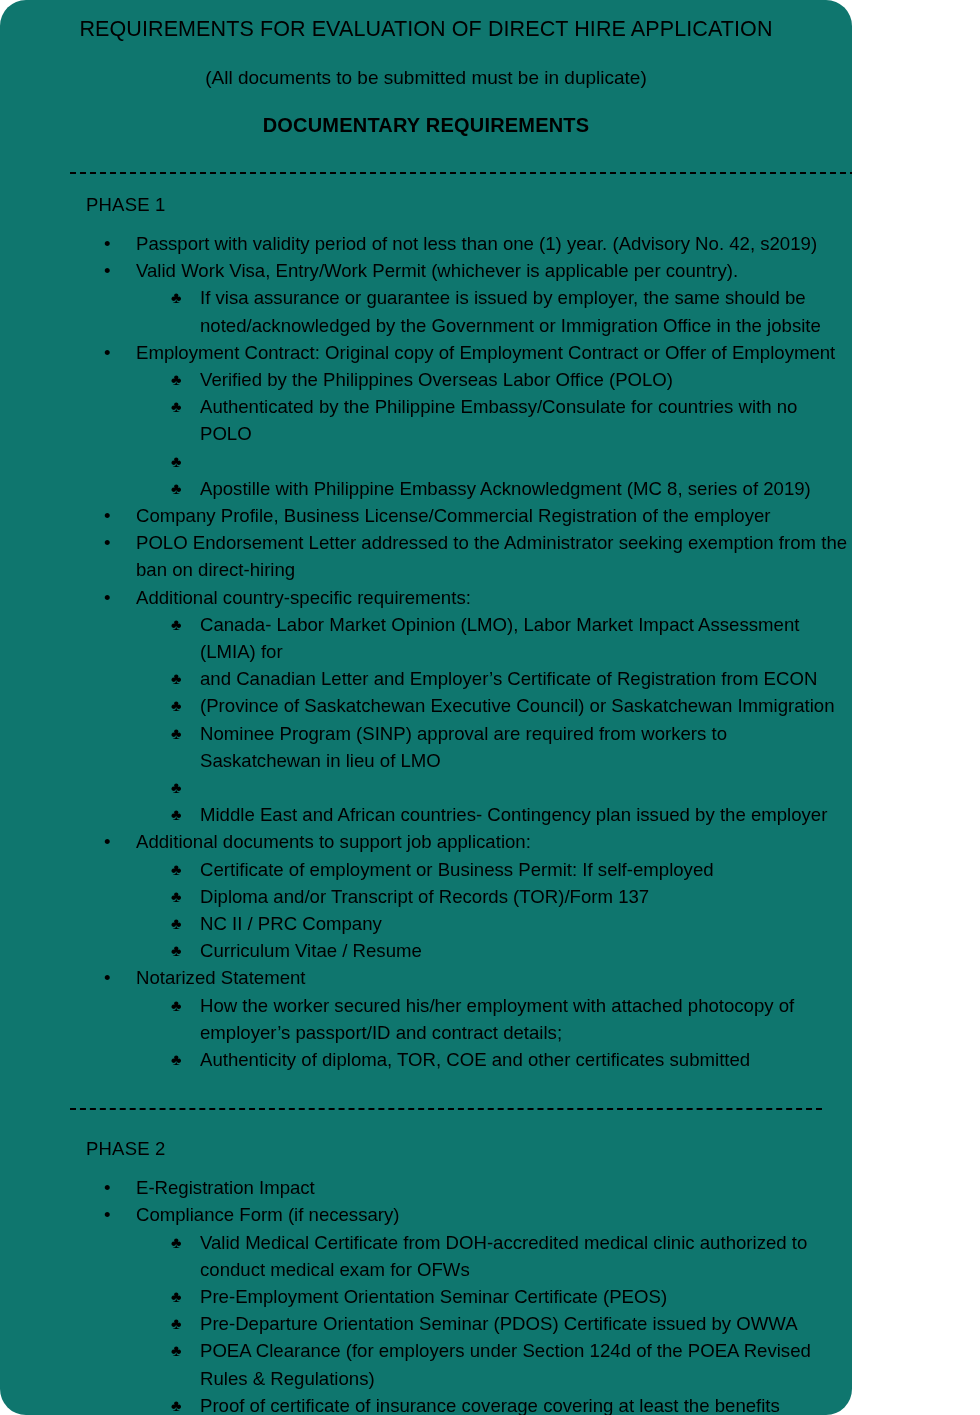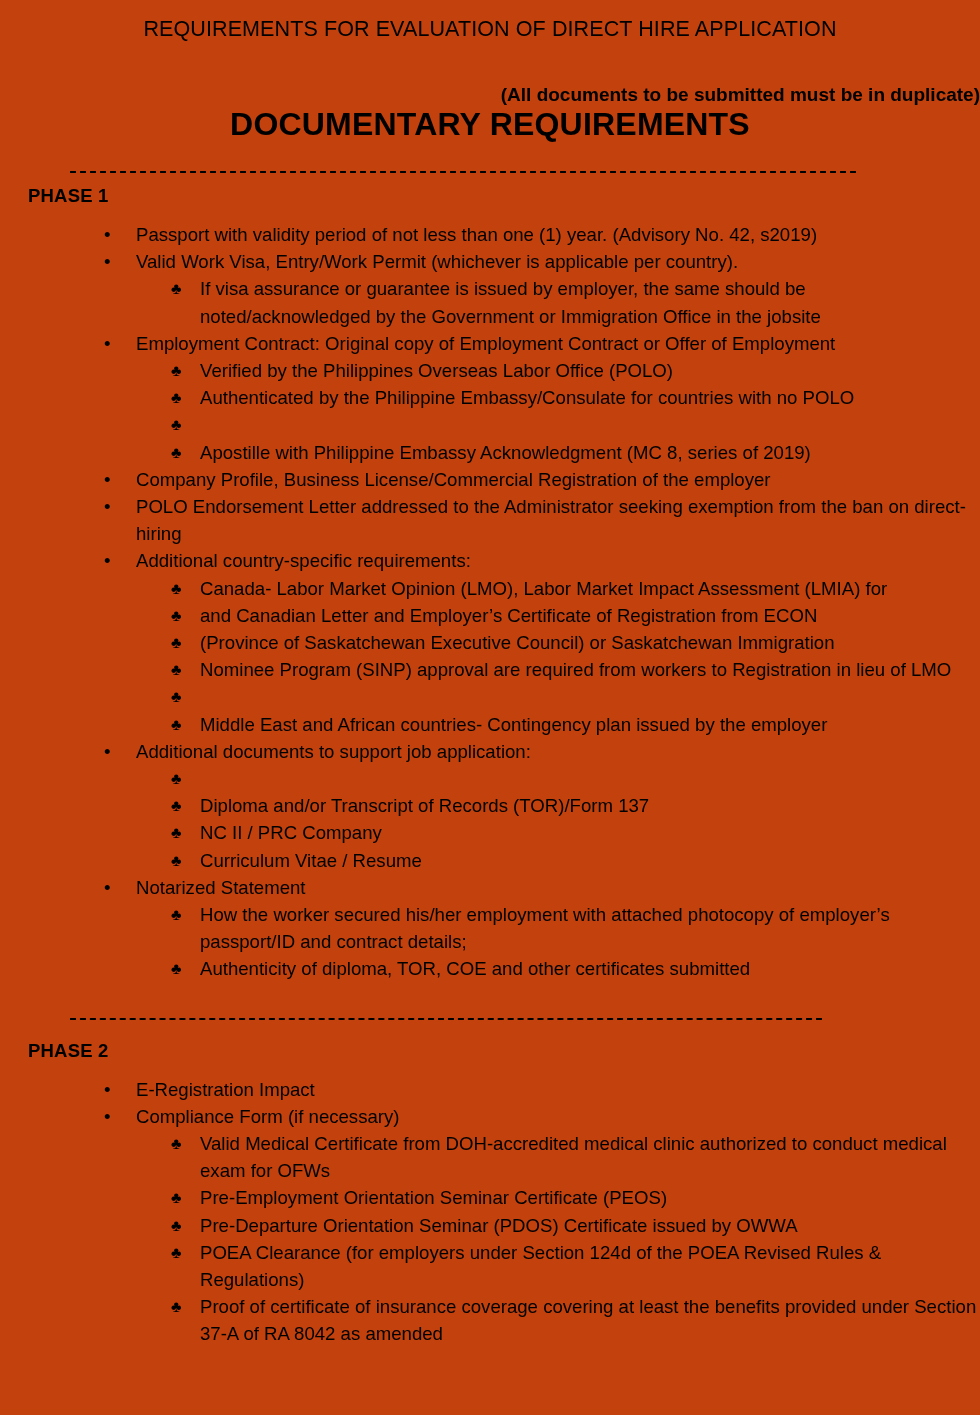--- a/index.html
+++ b/index.html
@@ -7,52 +7,53 @@
     padding: 0;
     background: #ffffff;
   }
   body {
     font-family: "Liberation Sans", sans-serif;
     color: #000000;
     -webkit-font-smoothing: antialiased;
   }
   #page {
     position: relative;
-    width: 980px;
+    width: 852px;
     height: 1415px;
-    background: #c2410c;
+    background: #0f766e;
     overflow: hidden;
     box-sizing: border-box;
+    border-radius: 26px;
   }
 
   
   .header {
     padding-top: 14px;
     text-align: center;
   }
   .title-line {
     font-size: 21.5px;
     line-height: 30px;
     letter-spacing: 0.1px;
     font-weight: 400;
     white-space: pre;
   }
   .subtitle {
     font-size: 19px;
     line-height: 26px;
-    font-weight: 700;
-    margin-top: 38px;
+    font-weight: 400;
+    margin-top: 21px;
     white-space: pre;
-    text-align: right;
   }
   .doc-req {
-    font-size: 32px;
+    font-size: 20px;
     line-height: 32px;
     font-weight: 700;
     letter-spacing: 0.2px;
+    margin-top: 18px;
     white-space: pre;
   }
 
   
   .sep-wrap {
     position: relative;
     height: 22px;
   }
   .sep {
     position: absolute;
@@ -62,24 +63,25 @@
     border-top: 2px dashed #000;
     overflow: hidden;
   }
   .sep-1 { width: 786px; }
   .sep-2 { width: 752px; }
 
   
   .phase {
     font-size: 18.5px;
     line-height: 24px;
-    font-weight: 700;
+    font-weight: 400;
     letter-spacing: 0.2px;
-    padding-left: 28px;
+    padding-left: 86px;
     white-space: pre;
+    margin-top: 8px;
   }
 
   
   ul.lvl1 {
     list-style: none;
     margin: 0;
     padding: 0;
   }
   ul.lvl2 {
     list-style: none;
@@ -202,37 +204,38 @@
         <li class="sub">
           <span class="marker">♣</span>
           <span class="txt">and Canadian Letter and Employer’s Certificate of Registration from ECON</span>
         </li>
         <li class="sub">
           <span class="marker">♣</span>
           <span class="txt">(Province of Saskatchewan Executive Council) or Saskatchewan Immigration</span>
         </li>
         <li class="sub">
           <span class="marker">♣</span>
-          <span class="txt">Nominee Program (SINP) approval are required from workers to Registration in lieu of LMO</span>
+          <span class="txt">Nominee Program (SINP) approval are required from workers to Saskatchewan in lieu of LMO</span>
         </li>
         <li class="sub">
           <span class="marker">♣</span>
         </li>
         <li class="sub">
           <span class="marker">♣</span>
           <span class="txt">Middle East and African countries- Contingency plan issued by the employer</span>
         </li>
       </ul>
       <li class="item">
         <span class="marker">•</span>
         <span class="txt">Additional documents to support job application:</span>
       </li>
       <ul class="lvl2">
         <li class="sub">
           <span class="marker">♣</span>
+          <span class="txt">Certificate of employment or Business Permit: If self-employed</span>
         </li>
         <li class="sub">
           <span class="marker">♣</span>
           <span class="txt">Diploma and/or Transcript of Records (TOR)/Form 137</span>
         </li>
         <li class="sub">
           <span class="marker">♣</span>
           <span class="txt">NC II / PRC Company</span>
         </li>
         <li class="sub">

